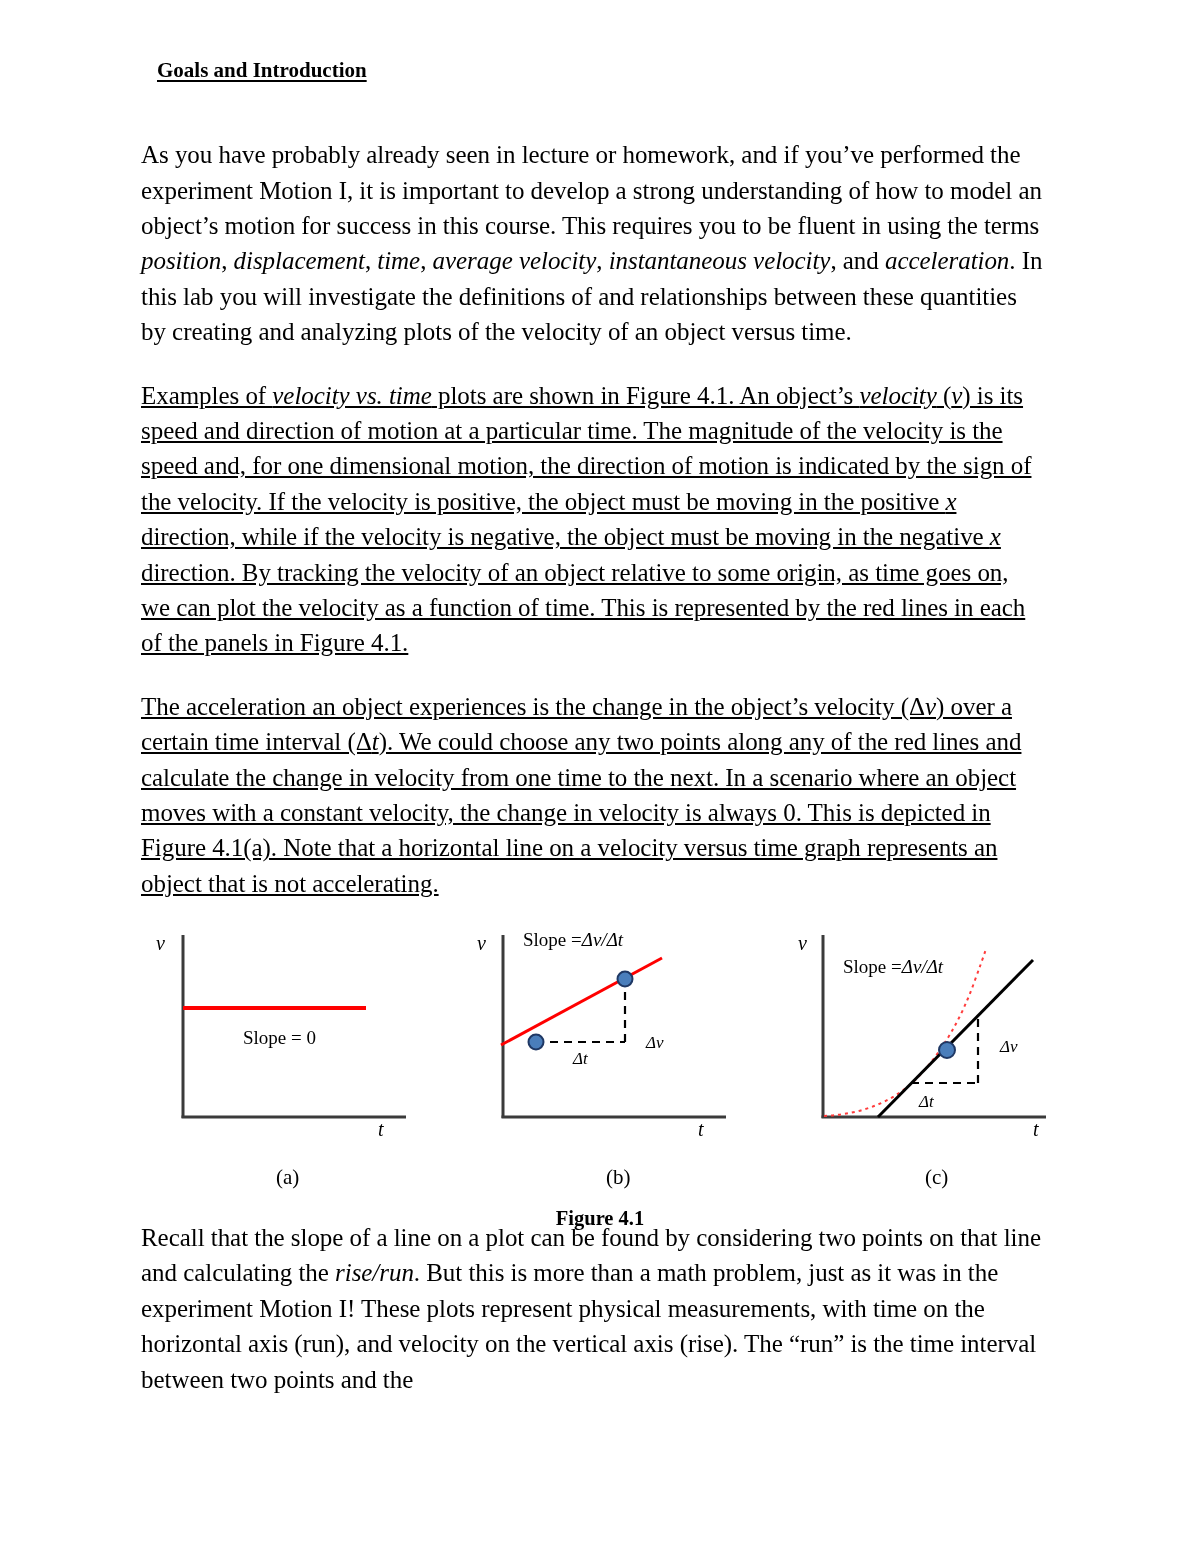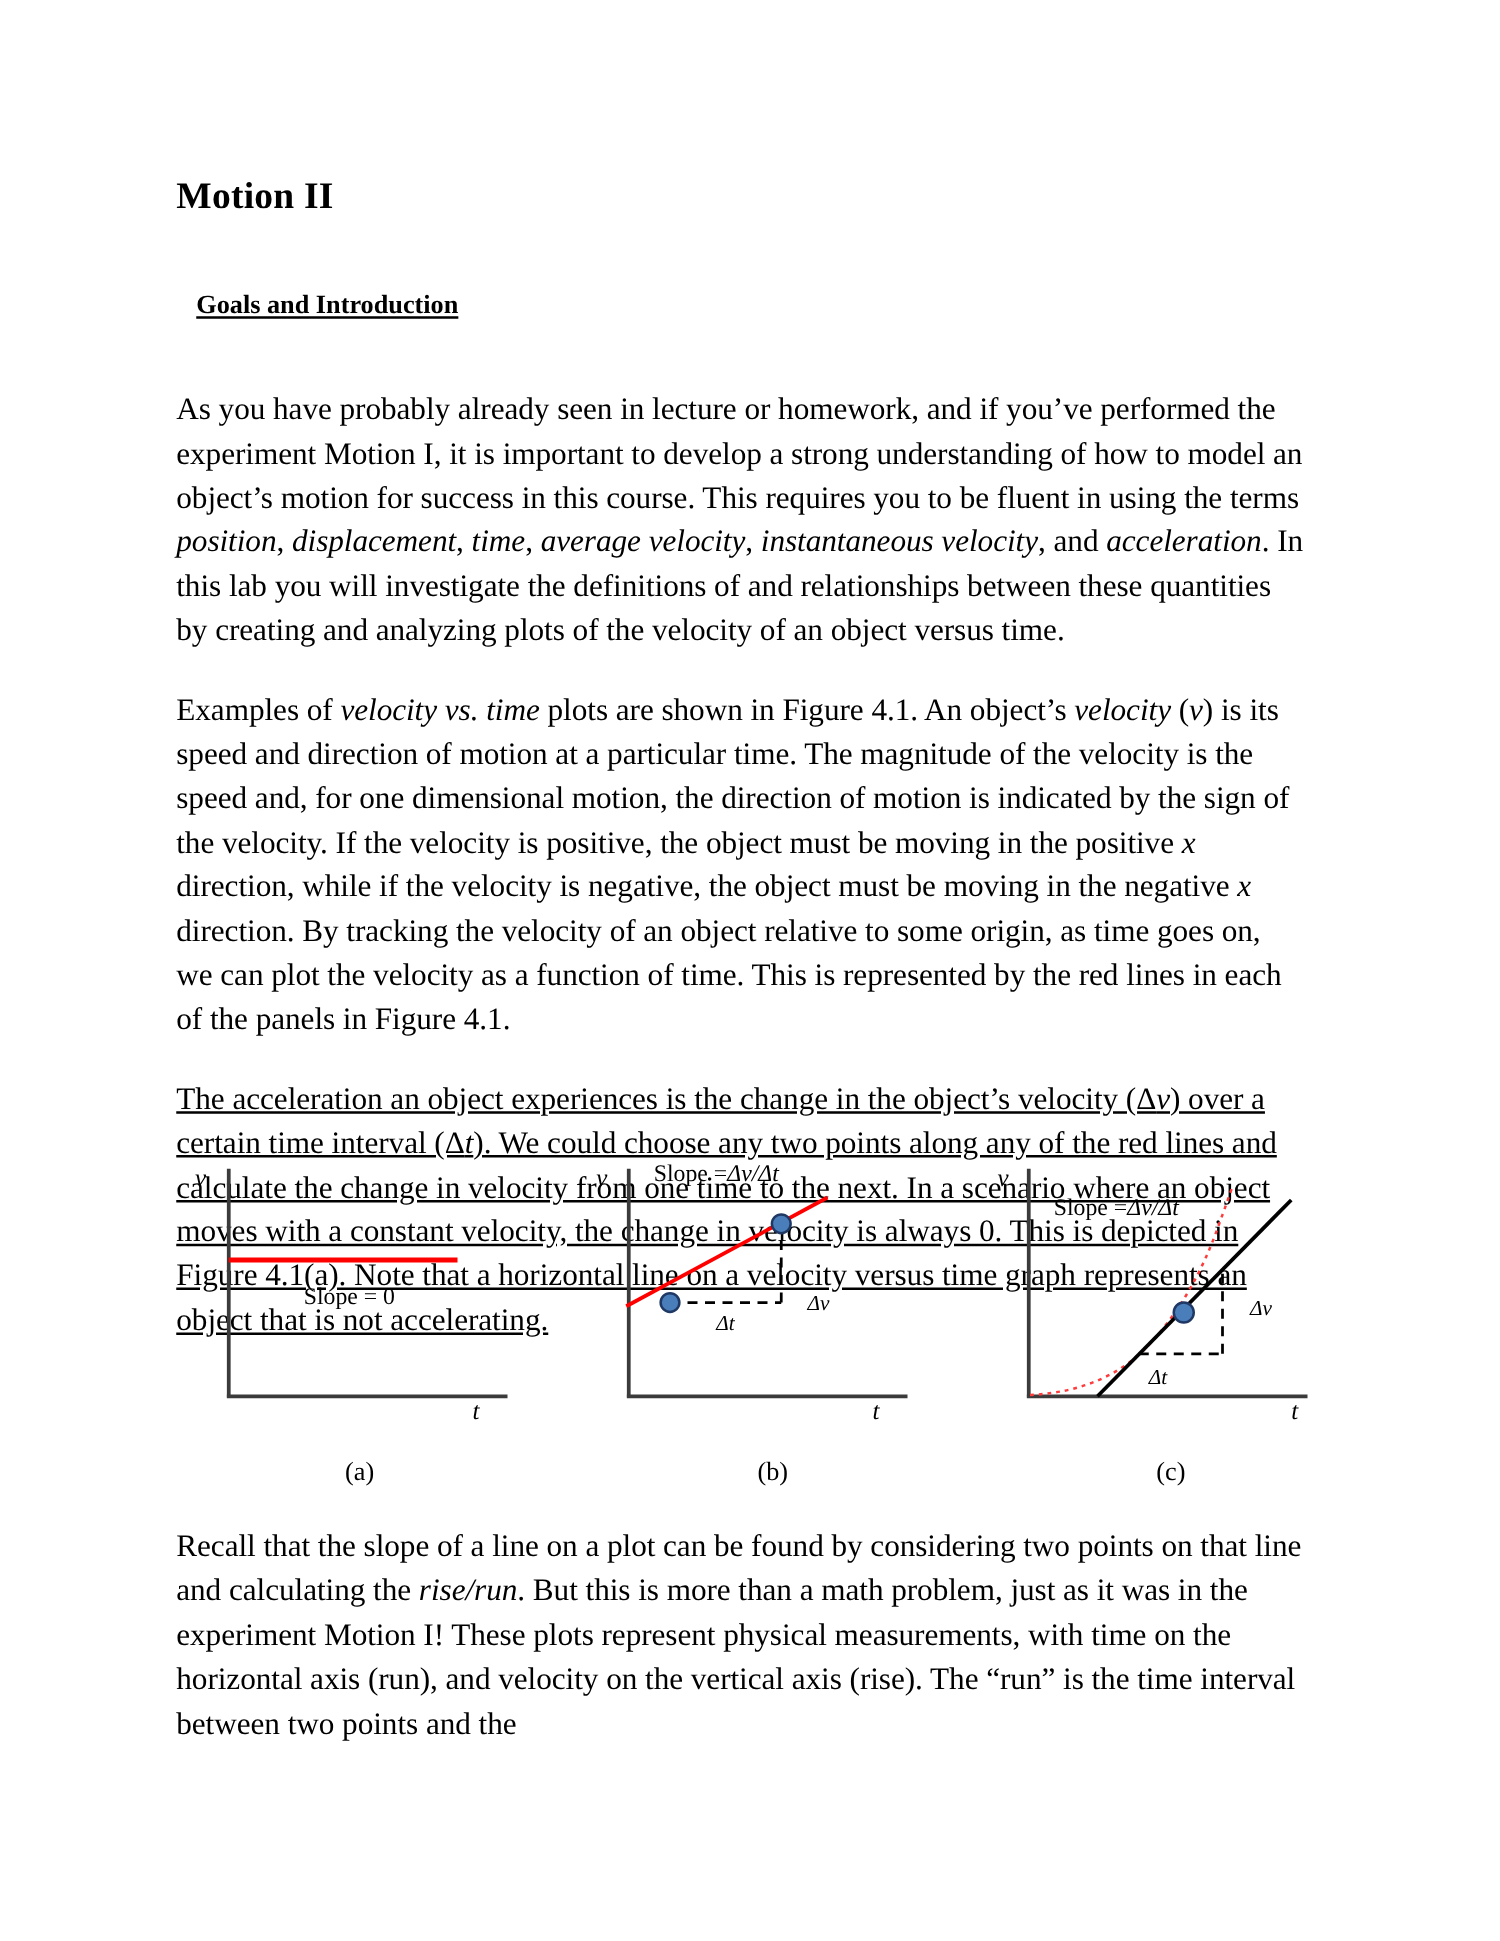--- a/index.html
+++ b/index.html
@@ -49,21 +49,21 @@
 
   
   p.body {
     font-size: 25px;
     line-height: 35.4px;
     margin: 0;
     text-align: left;
     letter-spacing: -0.05px;
   }
   .p1 { padding-top: 39px; }
-  .p2 { padding-top: 28px; }
+  .p2 { padding-top: 28px; text-decoration: underline; }
   .p3 { padding-top: 28px; text-decoration: underline; }
   em { font-style: italic; }
 
   
   .figure-block {
     position: absolute;
     left: 0;
     top: 915px;
     width: 1200px;
     height: 350px;
@@ -103,21 +103,20 @@
   }
   .delta-label .it { font-style: italic; }
   svg { display: block; }
 </style>
 </head>
 <body>
 
 <div class="page">
   <div class="content">
 
-    <h1 class="doc-title">Motion II</h1>
 
     <h2 class="section-heading">Goals and Introduction</h2>
 
     <p class="body p1"><span>As you have probably already seen in lecture or homework, and if you’ve performed the experiment Motion I, it is important to develop a strong understanding of how to model an object’s motion for success in this course. This requires you to be fluent in using the terms </span><em>position</em><span>, </span><em>displacement</em><span>, </span><em>time</em><span>, </span><em>average velocity</em><span>, </span><em>instantaneous velocity</em><span>, and </span><em>acceleration</em><span>. In this lab you will investigate the definitions of and relationships between these quantities by creating and analyzing plots of the velocity of an object versus time.</span></p>
 
     <p class="body p2"><span>Examples of </span><em>velocity vs. time</em><span> plots are shown in Figure 4.1. An object’s </span><em>velocity</em><span> (</span><em>v</em><span>) is its speed and direction of motion at a particular time. The magnitude of the velocity is the speed and, for one dimensional motion, the direction of motion is indicated by the sign of the velocity. If the velocity is positive, the object must be moving in the positive </span><em>x</em><span> direction, while if the velocity is negative, the object must be moving in the negative </span><em>x</em><span> direction. By tracking the velocity of an object relative to some origin, as time goes on, we can plot the velocity as a function of time. This is represented by the red lines in each of the panels in Figure 4.1.</span></p>
 
     <p class="body p3"><span>The acceleration an object experiences is the change in the object’s velocity (Δ</span><em>v</em><span>) over a certain time interval (Δ</span><em>t</em><span>). We could choose any two points along any of the red lines and calculate the change in velocity from one time to the next. In a scenario where an object moves with a constant velocity, the change in velocity is always 0. This is depicted in Figure 4.1(a). Note that a horizontal line on a velocity versus time graph represents an object that is not accelerating.</span></p>
 
   </div>
@@ -191,18 +190,19 @@
 
       <span class="plot-note" style="left:843px;top:41px;"><span>Slope =</span><span class="it">Δv</span><span class="it">/</span><span class="it">Δt</span></span>
 
       <span class="delta-label" style="left:1000px;top:122px;"><span class="it">Δv</span></span>
       <span class="delta-label" style="left:919px;top:177px;"><span class="it">Δt</span></span>
 
       <span class="panel-caption" style="left:925px;top:250px;">(c)</span>
     </div>
   </div>
 
+  <div class="figure-caption">Figure 4.1</div>
 
   <div class="content" style="position:absolute;top:1220px;">
     <p class="body" style="padding-top:0;"><span>Recall that the slope of a line on a plot can be found by considering two points on that line and calculating the </span><em>rise/run</em><span>. But this is more than a math problem, just as it was in the experiment Motion I! These plots represent physical measurements, with time on the horizontal axis (run), and velocity on the vertical axis (rise). The “run” is the time interval between two points and the</span></p>
   </div>
 
 </div>
 
 </body></html>

